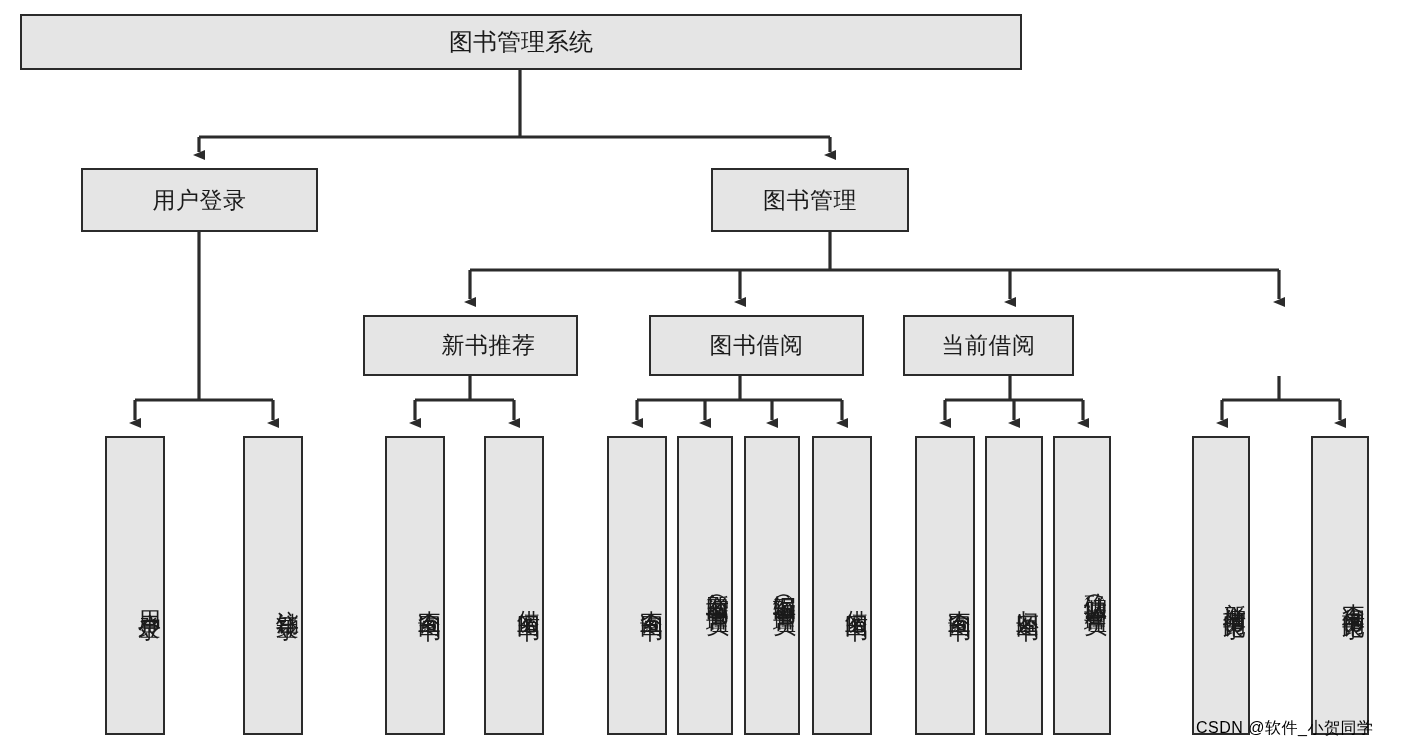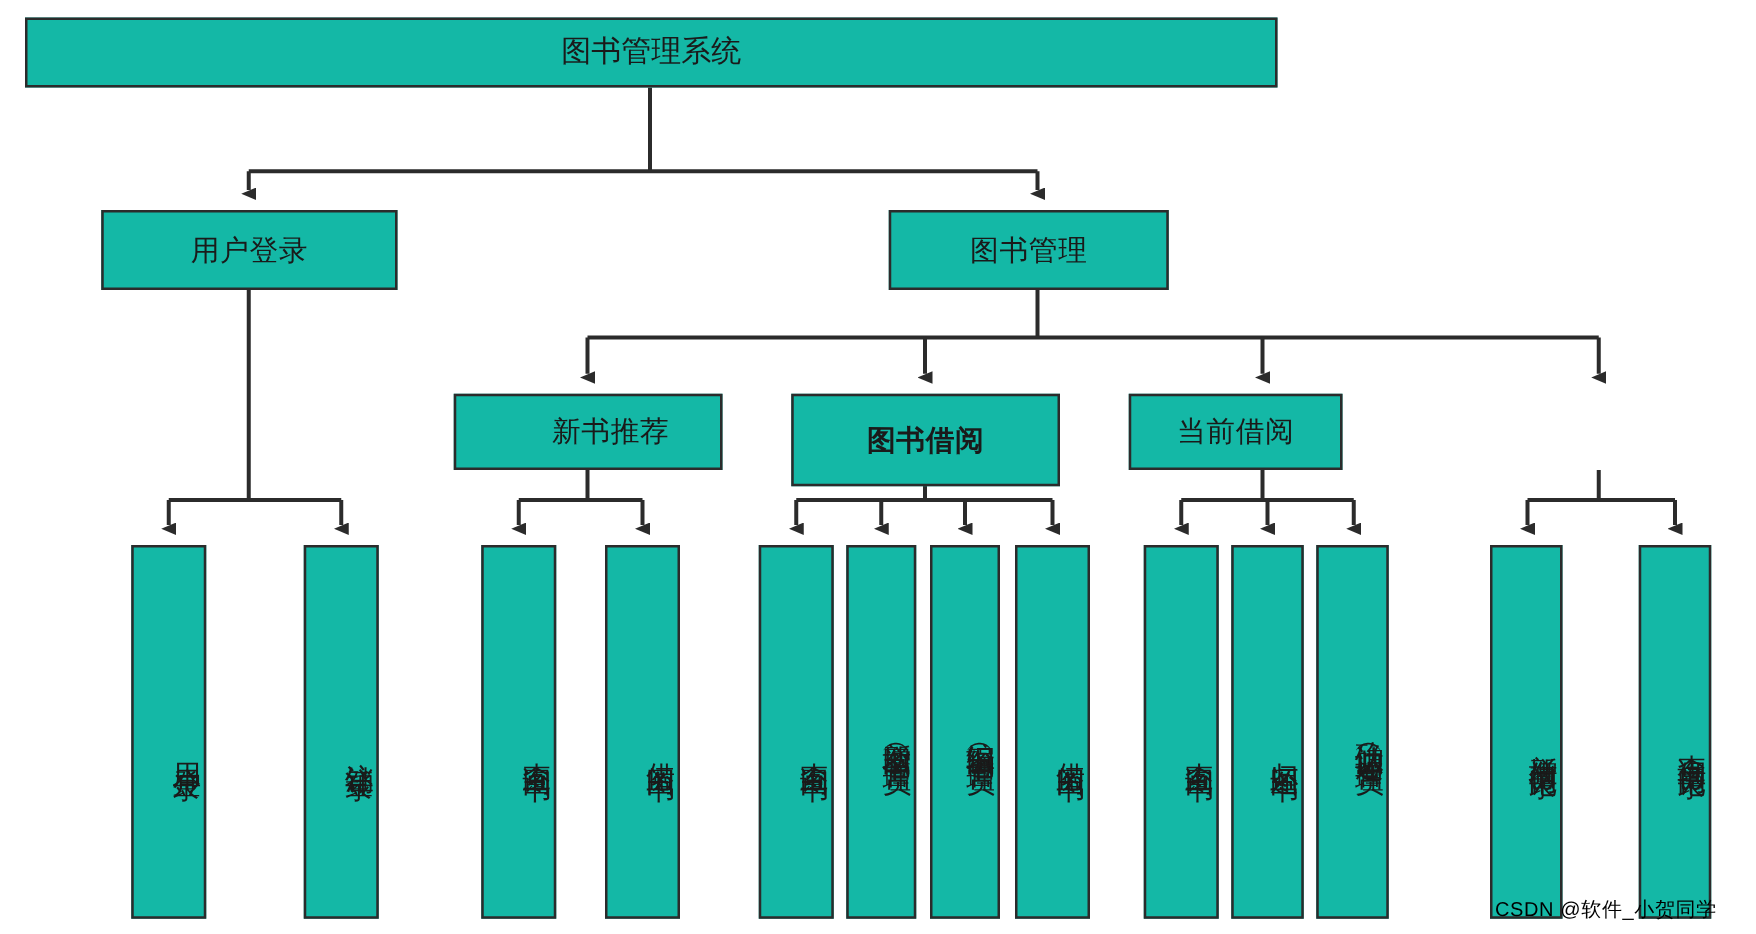--- a/index.html
+++ b/index.html
@@ -22,21 +22,21 @@
     left: 0;
     top: 0;
     width: 1405px;
     height: 747px;
     pointer-events: none;
   }
   .node {
     position: absolute;
     box-sizing: border-box;
     border: 2.5px solid #2b2b2b;
-    background: #14b8a6;
+    background: #e5e5e5;
     display: flex;
     align-items: center;
     justify-content: center;
     color: #1a1a1a;
     line-height: 1.15;
   }
   .node-h {
     font-size: 23px;
     letter-spacing: 0.5px;
   }
@@ -123,29 +123,29 @@
   </svg>
 
   <div class="node node-root" style="left:20px; top:14px; width:1002px; height:56px;">
     <span>图书管理系统</span>
   </div>
 
   <div class="node node-h" style="left:81px; top:168px; width:237px; height:64px;">
     <span>用户登录</span>
   </div>
 
-  <div class="node node-h" style="left:711px; top:168px; width:224px; height:64px;">
+  <div class="node node-h" style="left:711px; top:168px; width:198px; height:64px;">
     <span>图书管理</span>
   </div>
 
   <div class="node node-h" style="left:363px; top:315px; width:215px; height:61px;padding-left:36px;">
     <span>新书推荐</span>
   </div>
 
-  <div class="node node-h" style="left:633px; top:315px; width:215px; height:74px;font-weight:bold;">
+  <div class="node node-h" style="left:649px; top:315px; width:215px; height:61px;">
     <span>图书借阅</span>
   </div>
 
   <div class="node node-h" style="left:903px; top:315px; width:171px; height:61px;">
     <span>当前借阅</span>
   </div>
 
 
   <div class="node node-v" style="left:105px; top:436px; width:60px; height:299px;">
     <span class="vlabel">用户登录</span>

